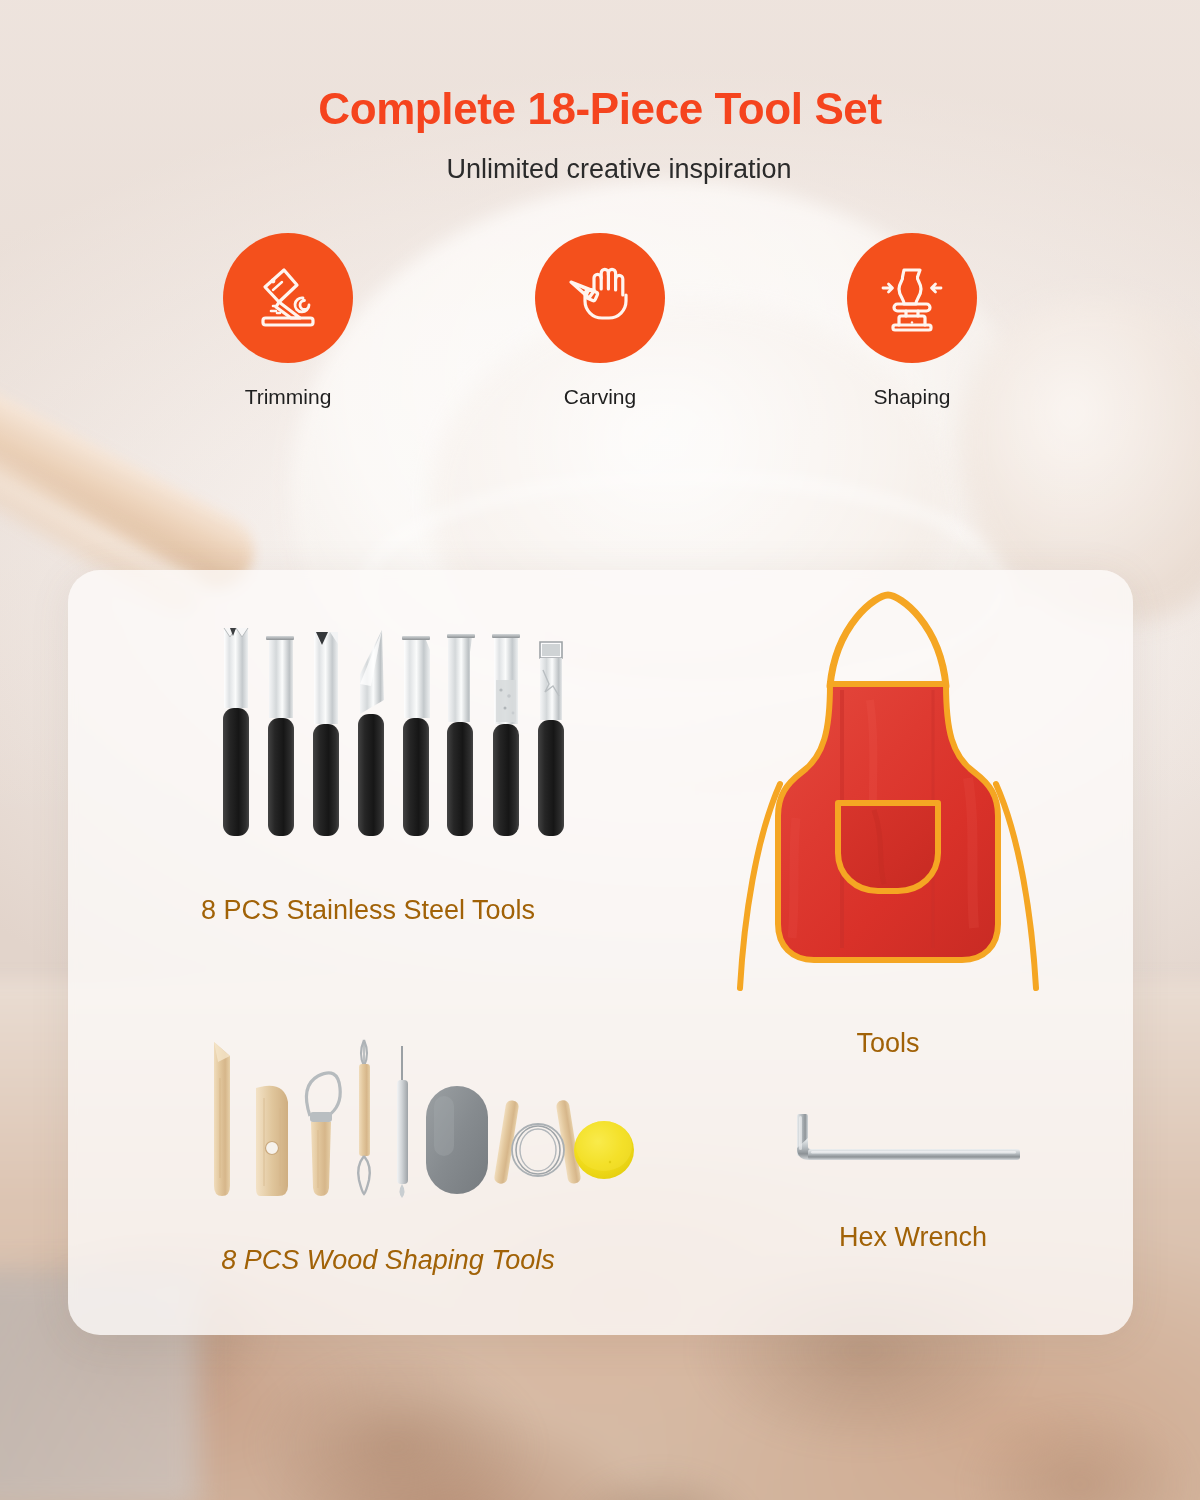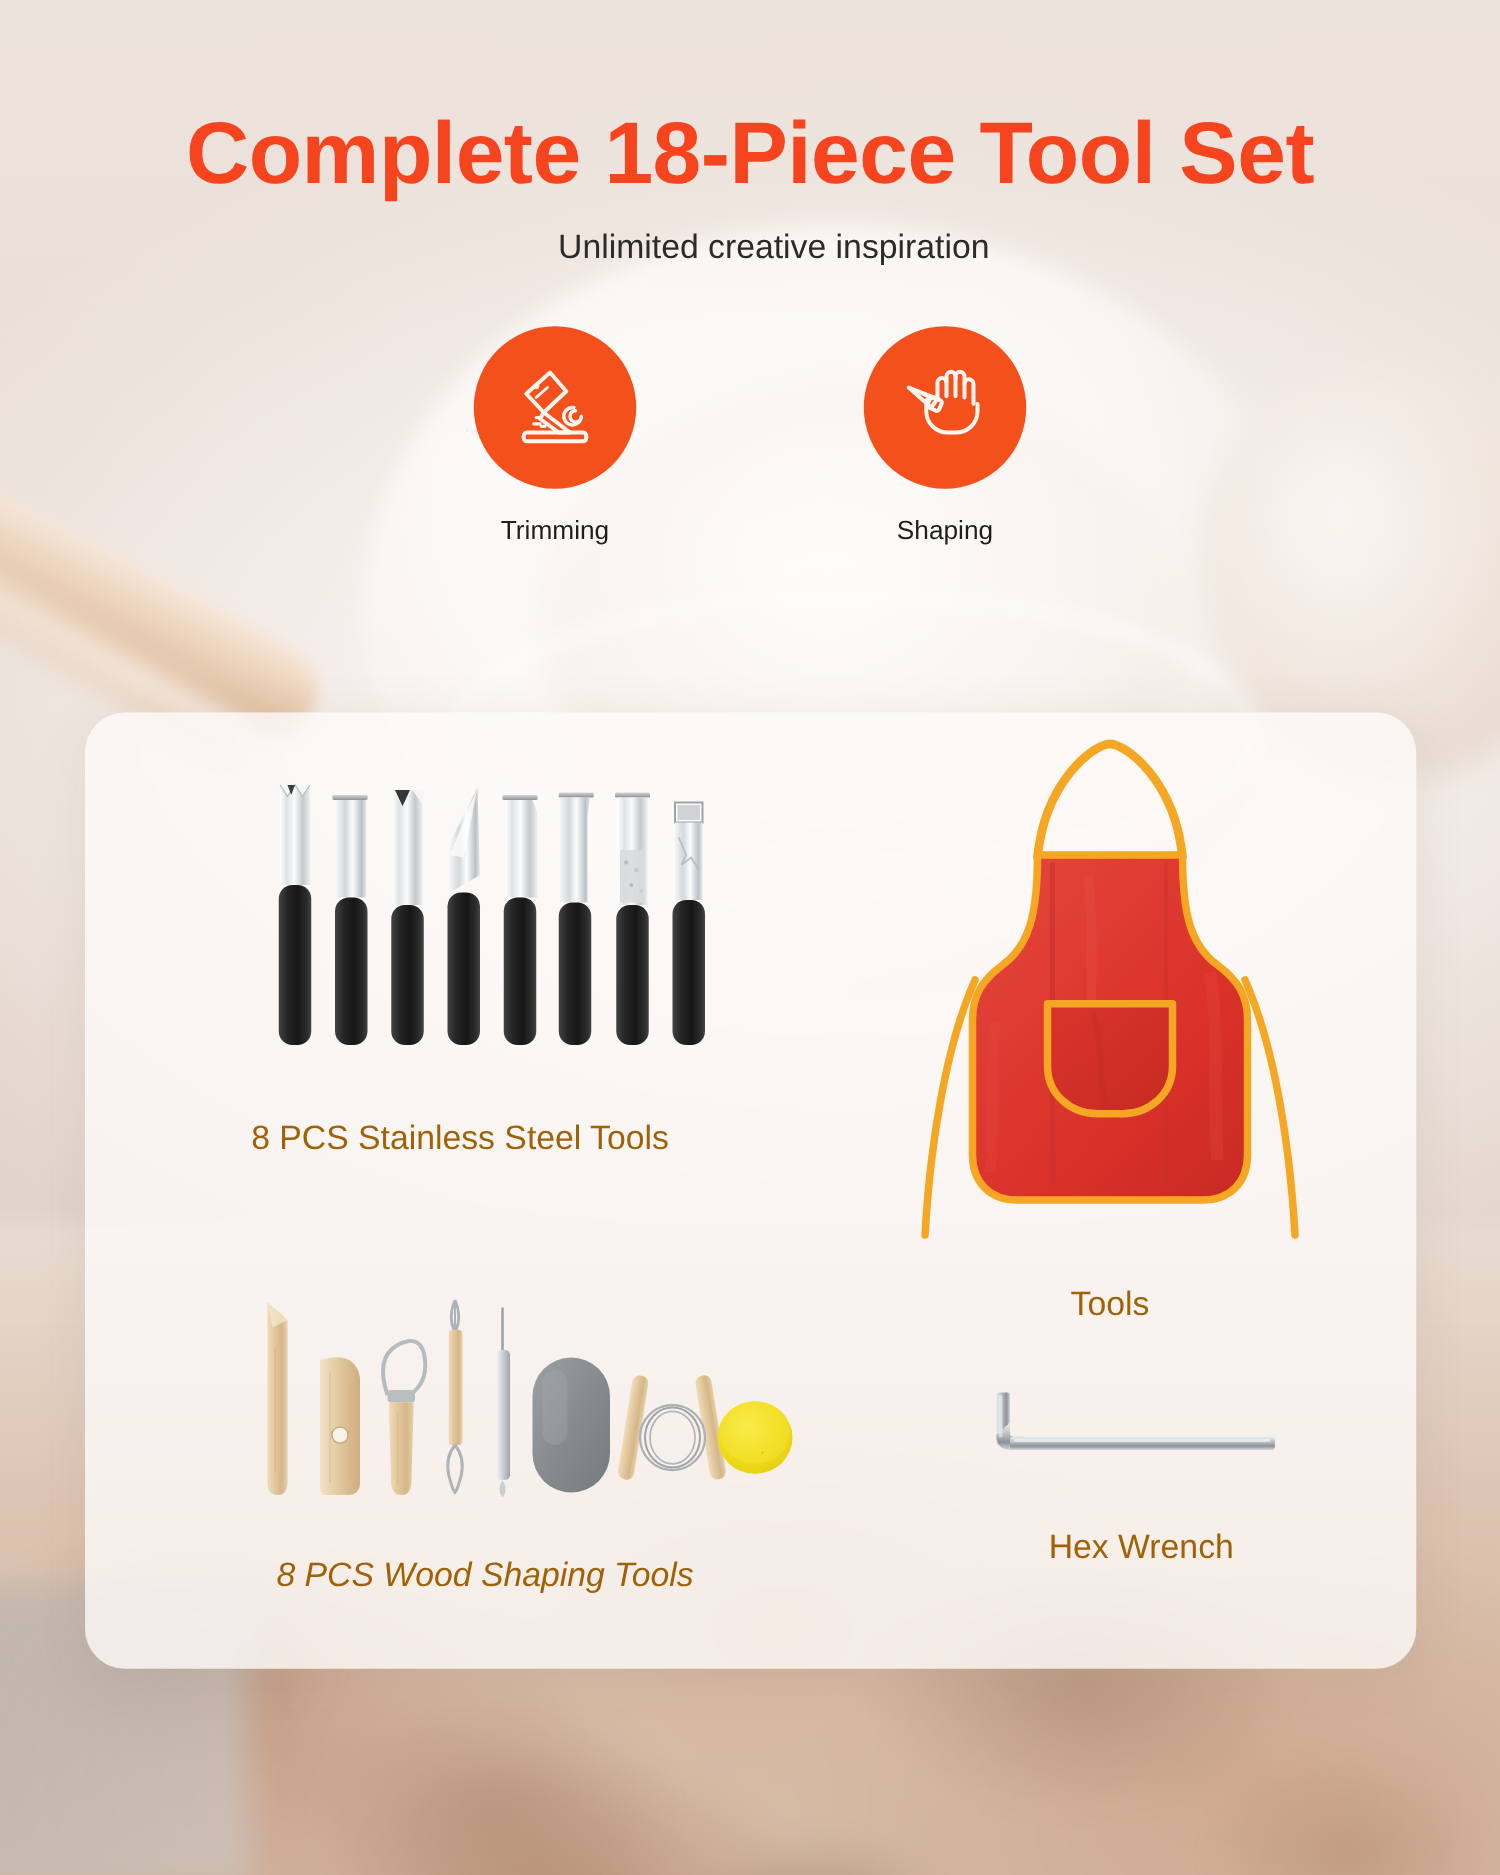--- a/index.html
+++ b/index.html
@@ -88,21 +88,21 @@
   }
   
   .bg-wash {
     position:absolute; inset:0;
     background:linear-gradient(180deg, rgba(247,240,236,.55) 0%, rgba(250,246,243,.25) 30%, rgba(255,255,255,0) 55%);
   }
 
   
   header { position:relative; z-index:3; padding-top:86px; text-align:center; }
   .title {
-    font-size:70px; font-weight:bold; letter-spacing:-0.4px;
+    font-size:44px; font-weight:bold; letter-spacing:-0.4px;
     color:#f5441e; line-height:1.05;
   }
   .subtitle {
     margin-top:22px; font-size:27px; color:#2b2b2b; font-weight:300;padding-left:38px;
   }
 
   
   .features {
     position:relative; z-index:3;
     margin-top:48px;
@@ -204,23 +204,45 @@
 
           <path d="M31 29 v-12 a3.6 3.6 0 0 1 7.2 0 v11"></path>
           <path d="M38.2 17 v-5 a3.6 3.6 0 0 1 7.2 0 v16"></path>
           <path d="M45.4 14 v-2 a3.6 3.6 0 0 1 7.2 0 v17"></path>
           <path d="M52.6 18 a3.6 3.6 0 0 1 7.2 0 v16"></path>
 
           <path d="M31 29 h-5 a4 4 0 0 0 -4 4 v7 a17 17 0 0 0 17 17 h7 a17 17 0 0 0 17 -17 v-6"></path>
         </svg>
       </span>
     </div>
+    <div class="feat-label">Carving</div>
+  </div>
+
+  <div class="feature">
+    <div class="feat-circle">
+      <span>
+        <svg width="74" height="74" viewBox="0 0 74 74" fill="none" stroke="#fff5ef" stroke-width="3.2" stroke-linecap="round" stroke-linejoin="round">
+
+          <path d="M29 9 h16 l-2.5 7 c-1 3 3.5 6 3.5 12 c0 7 -5 10 -5 15 h-12 c0 -5 -5 -8 -5 -15 c0 -6 4.5 -9 3.5 -12 Z"></path>
+
+          <rect x="19" y="43" width="36" height="7" rx="3.5"></rect>
+
+          <path d="M31 50 v5 M43 50 v5"></path>
+
+          <path d="M24 64 v-7 a2 2 0 0 1 2 -2 h22 a2 2 0 0 1 2 2 v7"></path>
+          <rect x="18" y="64" width="38" height="5" rx="2"></rect>
+          <circle cx="37" cy="61.5" r="1.2" fill="#fff5ef" stroke="none"></circle>
+
+          <path d="M8 27 h9 M13.5 23 l4 4 l-4 4" stroke-width="2.8"></path>
+          <path d="M66 27 h-9 M60.5 23 l-4 4 l4 4" stroke-width="2.8"></path>
+        </svg>
+      </span>
+    </div>
     <div class="feat-label">Shaping</div>
   </div>
-
 </div>
 
 <div class="card">
 
   <div class="quad" id="q-steel">
     <div>
       <svg width="400" height="270" viewBox="0 0 400 270" style="position:absolute;left:108px;top:14px;">
         <defs>
           <linearGradient id="blade" x1="0" y1="0" x2="1" y2="0">
             <stop offset="0%" stop-color="#ffffff"></stop>

